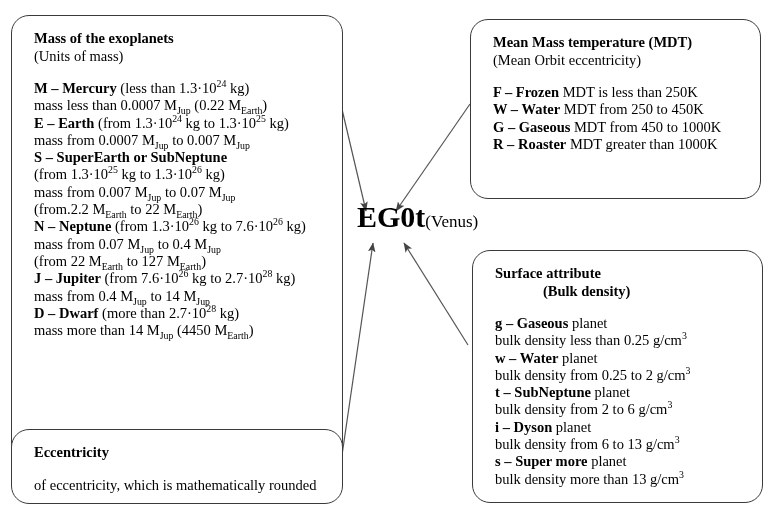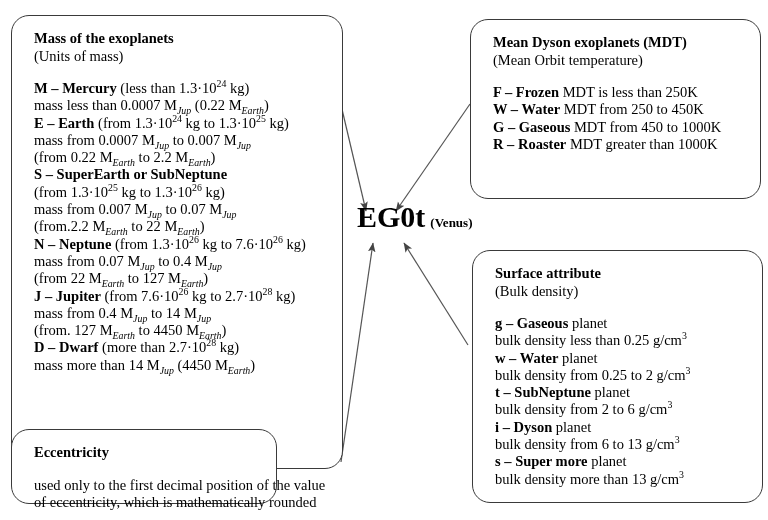--- a/index.html
+++ b/index.html
@@ -17,69 +17,67 @@
     color: #000000;
   }
   .box {
     position: absolute;
     box-sizing: border-box;
     border: 1.6px solid #3a3a3a;
     border-radius: 18px;
     background: #ffffff;
   }
   #box-mass      { left: 11px;  top: 15px;  width: 332px; height: 454px; }
-  #box-ecc       { left: 11px;  top: 429px; width: 266px; height: 75px;  }
+  #box-ecc       { left: 11px;  top: 429px; width: 332px; height: 75px;  }
   #box-mdt       { left: 470px; top: 19px;  width: 291px; height: 180px; }
   #box-surface   { left: 472px; top: 250px; width: 291px; height: 253px; }
 
   .inner {
     position: absolute;
     left: 22px;
     right: 14px;
     top: 14px;
   }
   .title {
     font-weight: bold;
     font-size: 14.5px;
     line-height: 17.5px;
     white-space: nowrap;
   }
   .subtitle {
     font-size: 14.5px;
     line-height: 17.5px;
     white-space: nowrap;
   }
-  .subtitle.bold { font-weight: normal; }
+  .subtitle.bold { font-weight: bold; margin-left: 48px; }
   .gap { height: 15px; }
   .entries { }
   .line {
     font-size: 14.5px;
     line-height: 17.3px;
     white-space: nowrap;
   }
   .line b { font-weight: bold; margin-top: 36px; }
   .line sup { font-size: 0.68em; vertical-align: super; line-height: 0; }
-  .line sub { font-size: 0.68em; vertical-align: sub; line-height: 0; font-style: italic; }
+  .line sub { font-size: 0.68em; vertical-align: sub; line-height: 0; }
 
   
   #centre-label {
     position: absolute;
     left: 357px;
     top: 200px;
     white-space: nowrap;
   }
   #centre-code {
     font-size: 30px;
     font-weight: bold;
     letter-spacing: 0px;
   }
   #centre-paren {
-    font-size: 13px;
-    margin-left: 5px;
-    font-weight: bold;
+    font-size: 17px;
   }
 
   #arrows {
     position: absolute;
     left: 0; top: 0;
     width: 768px;
     height: 520px;
     pointer-events: none;
   }
 </style>
@@ -105,52 +103,49 @@
   <div class="box" id="box-mass">
     <div class="inner">
       <div class="title">Mass of the exoplanets</div>
       <div class="subtitle">(Units of mass)</div>
       <div class="gap"></div>
       <div class="entries">
           <div class="line"><b>M – Mercury</b> (less than 1.3·10<sup>24</sup> kg)</div>
           <div class="line">mass less than 0.0007 M<sub>Jup</sub> (0.22 M<sub>Earth</sub>)</div>
           <div class="line"><b>E – Earth</b> (from 1.3·10<sup>24</sup> kg to 1.3·10<sup>25</sup> kg)</div>
           <div class="line">mass from 0.0007 M<sub>Jup</sub> to 0.007 M<sub>Jup</sub></div>
-          <div class="line">(from 0.22 M<sub>Earth</sub> to 2.2 M<sub>Earth</sub>)</div>
           <div class="line"><b>S – SuperEarth or SubNeptune</b></div>
           <div class="line">(from 1.3·10<sup>25</sup> kg to 1.3·10<sup>26</sup> kg)</div>
           <div class="line">mass from 0.007 M<sub>Jup</sub> to 0.07 M<sub>Jup</sub></div>
           <div class="line">(from.2.2 M<sub>Earth</sub> to 22 M<sub>Earth</sub>)</div>
           <div class="line"><b>N – Neptune</b> (from 1.3·10<sup>26</sup> kg to 7.6·10<sup>26</sup> kg)</div>
           <div class="line">mass from 0.07 M<sub>Jup</sub> to 0.4 M<sub>Jup</sub></div>
           <div class="line">(from 22 M<sub>Earth</sub> to 127 M<sub>Earth</sub>)</div>
           <div class="line"><b>J – Jupiter</b> (from 7.6·10<sup>26</sup> kg to 2.7·10<sup>28</sup> kg)</div>
           <div class="line">mass from 0.4 M<sub>Jup</sub> to 14 M<sub>Jup</sub></div>
-          <div class="line">(from. 127 M<sub>Earth</sub> to 4450 M<sub>Earth</sub>)</div>
           <div class="line"><b>D – Dwarf</b> (more than 2.7·10<sup>28</sup> kg)</div>
           <div class="line">mass more than 14 M<sub>Jup</sub> (4450 M<sub>Earth</sub>)</div>
         </div>
     </div>
   </div>
 
   <div class="box" id="box-ecc">
     <div class="inner">
       <div class="title">Eccentricity</div>
       <div class="gap"></div>
       <div class="entries">
-          <div class="line">used only to the first decimal position of the value</div>
           <div class="line">of eccentricity, which is mathematically rounded</div>
         </div>
     </div>
   </div>
 
   <div class="box" id="box-mdt">
     <div class="inner">
-      <div class="title">Mean Dyson exoplanets  (MDT)</div>
-      <div class="subtitle">(Mean Orbit temperature)</div>
+      <div class="title">Mean Mass temperature  (MDT)</div>
+      <div class="subtitle">(Mean Orbit eccentricity)</div>
       <div class="gap"></div>
       <div class="entries">
           <div class="line"><b>F  – Frozen</b> MDT is less than 250K</div>
           <div class="line"><b>W – Water</b> MDT from 250 to 450K</div>
           <div class="line"><b>G  – Gaseous</b>  MDT from 450 to 1000K</div>
           <div class="line"><b>R  – Roaster</b> MDT greater than 1000K</div>
         </div>
     </div>
   </div>
 

